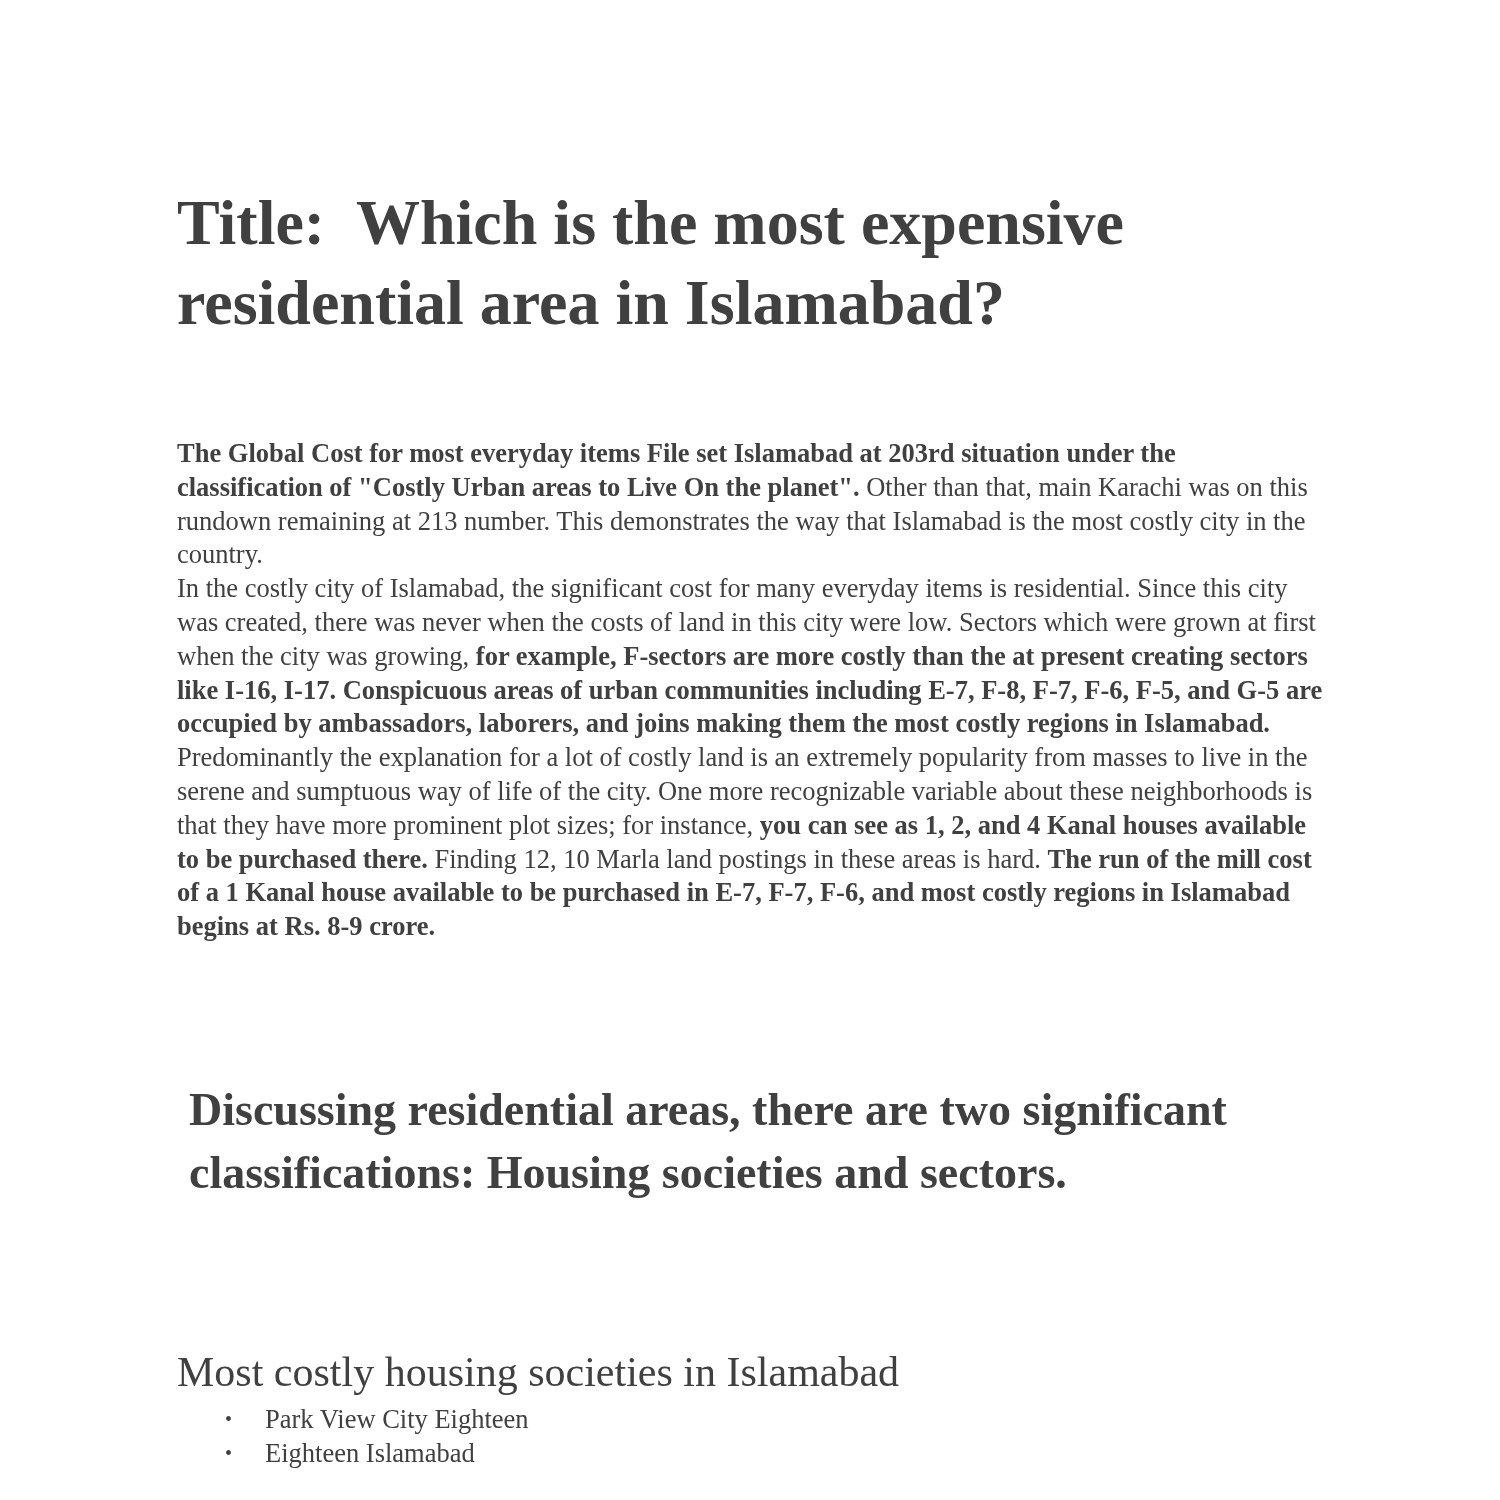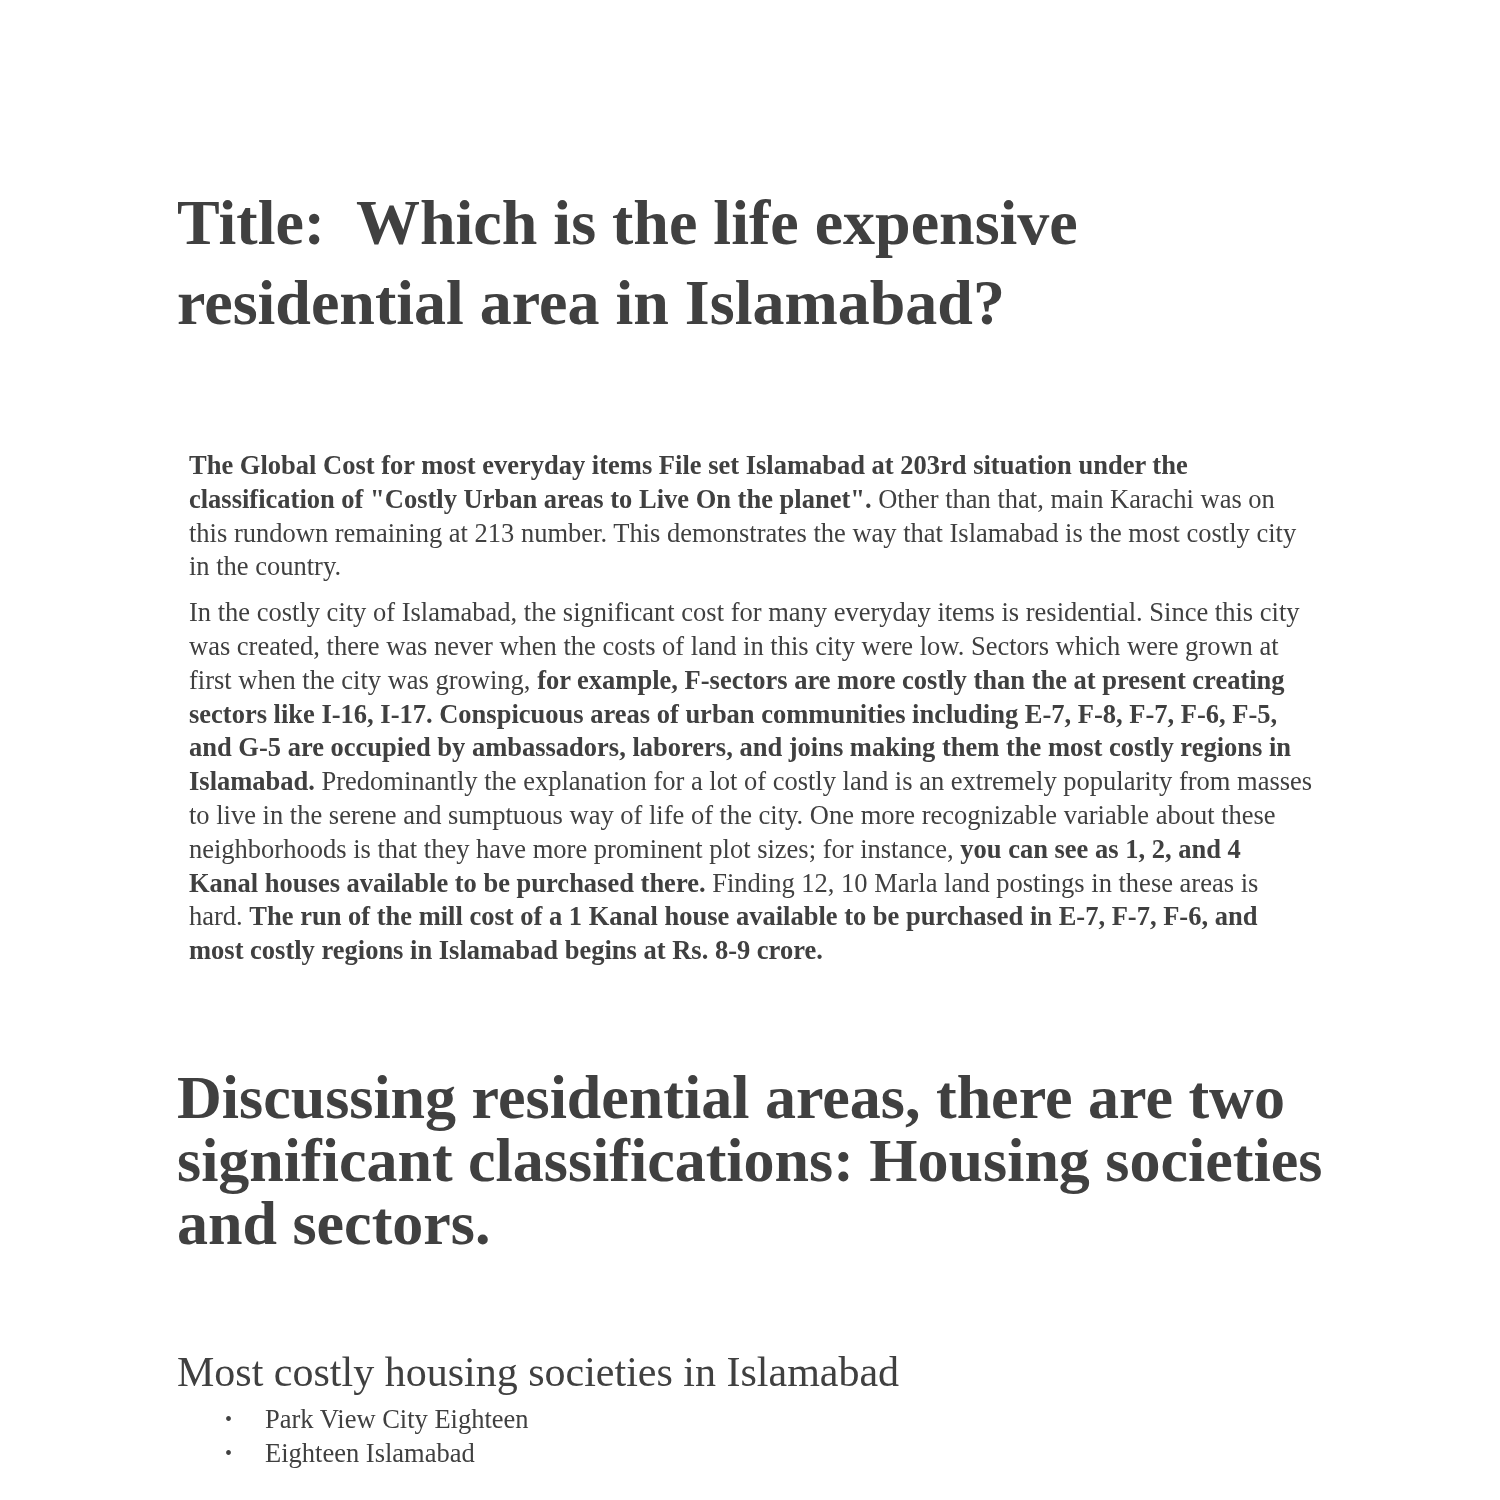--- a/index.html
+++ b/index.html
@@ -34,32 +34,32 @@
     }
     .body-block {
       position: absolute;
       top: 437px;
       left: 0;
       width: 1150px;
       font-size: 26.5px;
       line-height: 33.8px;
     }
     .body-block p {
-      margin: 12px;
+      margin: 0;
     }
     .body-block b {
       font-weight: bold;
     }
     .h-discuss {
       position: absolute;
       top: 1066px;
       left: 0;
       width: 1150px;
-      margin: 0;
-      font-size: 62px;
+      margin: 12px;
+      font-size: 46px;
       line-height: 63px;
       font-weight: bold;
     }
     .h-societies {
       position: absolute;
       top: 1346px;
       left: 0;
       width: 1150px;
       margin: 0;
       font-size: 42px;
@@ -85,21 +85,21 @@
       left: 48px;
       top: 0;
       font-size: 20px;
     }
   </style>
 </head>
 <body>
 
 <div class="page">
 
-  <h1 class="title">Title:  Which is the life expensive residential area in Islamabad?</h1>
+  <h1 class="title">Title:  Which is the most expensive residential area in Islamabad?</h1>
 
   <div class="body-block">
     <p>
       <b>The Global Cost for most everyday items File set Islamabad at 203rd situation under the classification of "Costly Urban areas to Live On the planet".</b><span> Other than that, main Karachi was on this rundown remaining at 213 number. This demonstrates the way that Islamabad is the most costly city in the country.</span>
     </p>
     <p>
       <span>In the costly city of Islamabad, the significant cost for many everyday items is residential. Since this city was created, there was never when the costs of land in this city were low. Sectors which were grown at first when the city was growing, </span><b>for example, F-sectors are more costly than the at present creating sectors like I-16, I-17. Conspicuous areas of urban communities including E-7, F-8, F-7, F-6, F-5, and G-5 are occupied by ambassadors, laborers, and joins making them the most costly regions in Islamabad.</b><span> Predominantly the explanation for a lot of costly land is an extremely popularity from masses to live in the serene and sumptuous way of life of the city. One more recognizable variable about these neighborhoods is that they have more prominent plot sizes; for instance, </span><b>you can see as 1, 2, and 4 Kanal houses available to be purchased there.</b><span> Finding 12, 10 Marla land postings in these areas is hard. </span><b>The run of the mill cost of a 1 Kanal house available to be purchased in E-7, F-7, F-6, and most costly regions in Islamabad begins at Rs. 8-9 crore.</b>
     </p>
   </div>
 

